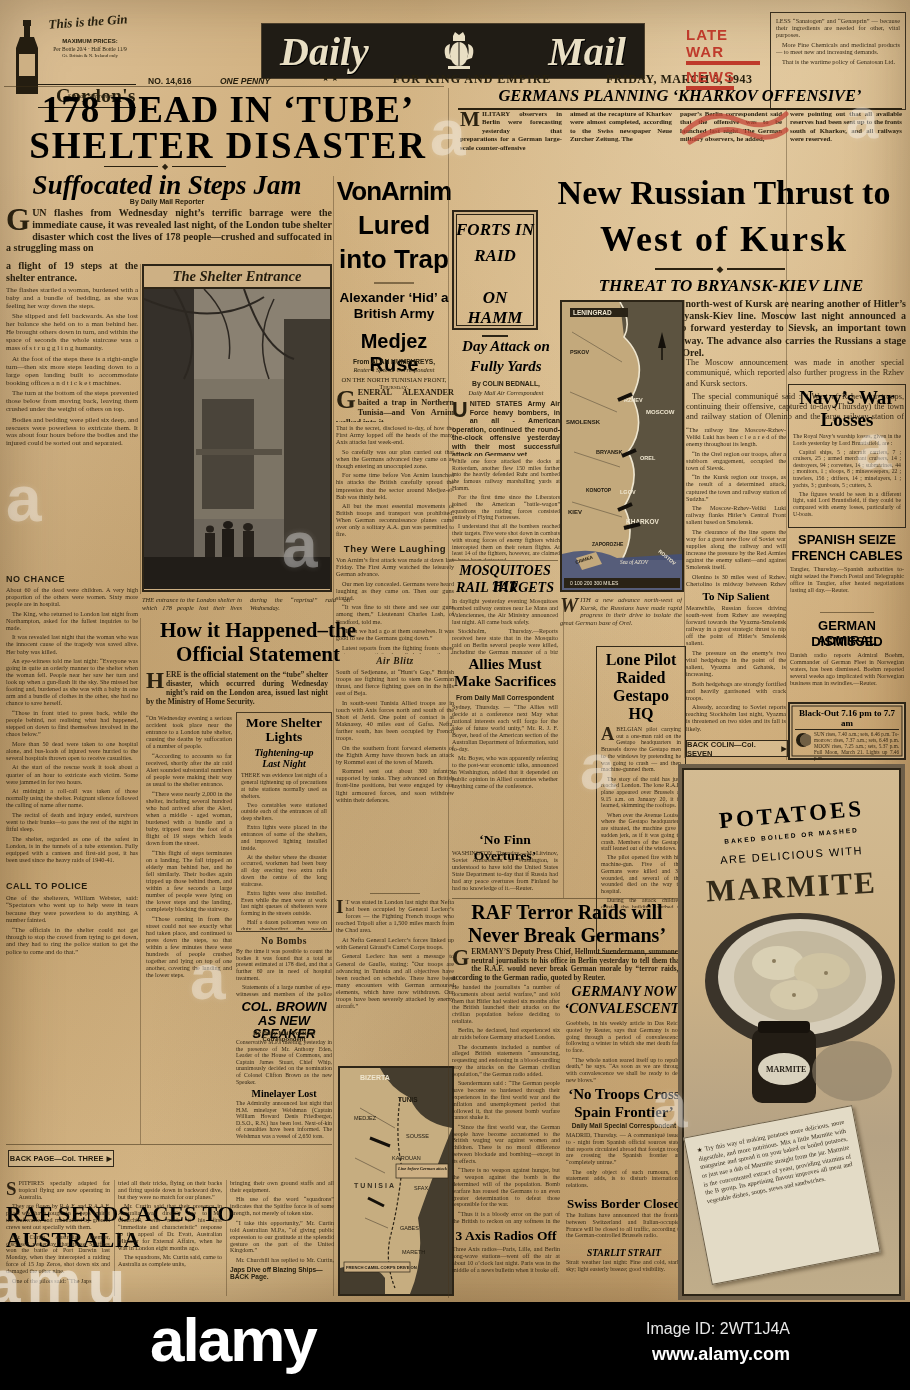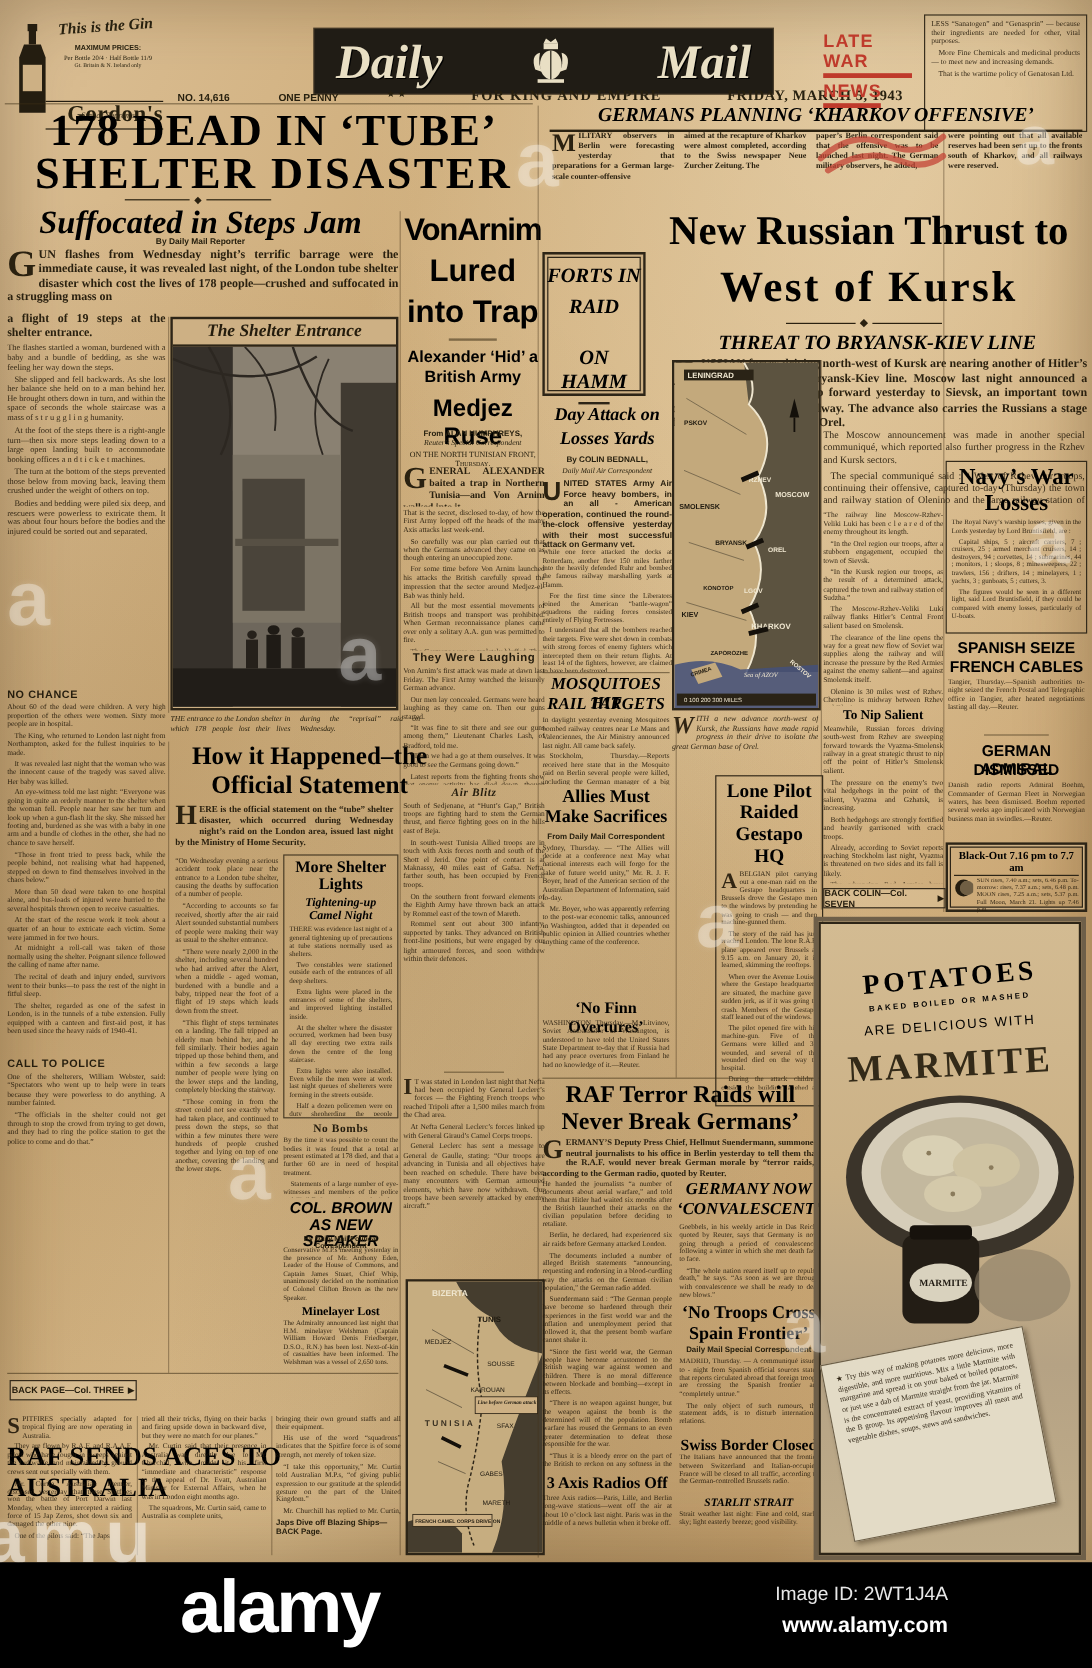--- a/index.html
+++ b/index.html
@@ -66,21 +66,21 @@
         <path d="M36 30 Q40 18 32 16 Q34 26 30 32 Z" fill="#e9dfc4"></path>
         <rect x="17" y="8" width="12" height="5" fill="#e9dfc4"></rect>
         <path d="M17 8 L19 4 L23 7 L27 4 L29 8 Z" fill="#e9dfc4"></path>
         <rect x="12" y="38" width="22" height="3" fill="#e9dfc4"></rect>
         <line x1="23" y1="14" x2="23" y2="38" stroke="#201c15" stroke-width="1"></line>
       </svg>
       <span class="ser b" style="color:#e9dfc4;font-size:40px;font-style:italic;text-shadow:1px 1px 0 #000;">Mail</span>
     </div>
 
     <div class="abs san b ink" style="left:148px;top:76px;font-size:8.5px;">NO. 14,616</div>
-    <div class="abs san b ink" style="left:232px;top:76px;font-size:8.5px;">ONE PENNY</div>
+    <div class="abs san b ink" style="left:220px;top:76px;font-size:8.5px;font-style:italic;">ONE PENNY</div>
     <div class="abs ink" style="left:322px;top:74px;font-size:8px;">★ ★</div>
     <div class="abs ser b ink c" style="left:372px;top:72px;width:200px;font-size:12px;letter-spacing:1px;">FOR KING AND EMPIRE</div>
     <div class="abs ser b ink" style="left:606px;top:72px;font-size:12px;letter-spacing:.5px;">FRIDAY, MARCH 5, 1943</div>
 
     <div class="abs" style="left:686px;top:26px;width:78px;">
       <div class="san b" style="color:#bf3a2b;font-size:15px;letter-spacing:1px;">LATE WAR</div>
       <div style="height:4px;background:#bf3a2b;width:74px;margin:1px 0 3px;"></div>
       <div class="san b" style="color:#bf3a2b;font-size:15px;letter-spacing:1px;">NEWS</div>
       <div style="height:4px;background:#bf3a2b;width:48px;margin-top:1px;"></div>
     </div>
@@ -164,21 +164,21 @@
         <p>“On Wednesday evening a serious accident took place near the entrance to a London tube shelter, causing the deaths by suffocation of a number of people.</p>
         <p>“According to accounts so far received, shortly after the air raid Alert sounded substantial numbers of people were making their way as usual to the shelter entrance.</p>
         <p>“There were nearly 2,000 in the shelter, including several hundred who had arrived after the Alert, when a middle - aged woman, burdened with a bundle and a baby, tripped near the foot of a flight of 19 steps which leads down from the street.</p>
         <p>“This flight of steps terminates on a landing. The fall tripped an elderly man behind her, and he fell similarly. Their bodies again tripped up those behind them, and within a few seconds a large number of people were lying on the lower steps and the landing, completely blocking the stairway.</p>
         <p>“Those coming in from the street could not see exactly what had taken place, and continued to press down the steps, so that within a few minutes there were hundreds of people crushed together and lying on top of one another, covering the landing and the lower steps.</p>
       </div>
 
     <div class="abs" style="left:236px;top:712px;width:96px;height:220px;border:1px solid #4a3c26;box-sizing:border-box;padding:3px 4px;">
       <div class="ser b hl c" style="font-size:13.5px;line-height:1.05;">More Shelter Lights</div>
       <div class="ser b i hl c" style="font-size:10px;margin-top:3px;">Tightening-up</div>
-      <div class="ser b i hl c" style="font-size:10px;">Camel Night</div>
+      <div class="ser b i hl c" style="font-size:10px;">Last Night</div>
       <div class="body ser" style="font-size:5.9px;height:158px;margin-top:3px;">
           <p>THERE was evidence last night of a general tightening up of precautions at tube stations normally used as shelters.</p>
           <p>Two constables were stationed outside each of the entrances of all deep shelters.</p>
           <p>Extra lights were placed in the entrances of some of the shelters, and improved lighting installed inside.</p>
           <p>At the shelter where the disaster occurred, workmen had been busy all day erecting two extra rails down the centre of the long staircase.</p>
           <p>Extra lights were also installed. Even while the men were at work last night queues of shelterers were forming in the streets outside.</p>
           <p>Half a dozen policemen were on duty shepherding the people through the entrance.</p>
         </div>
     </div>
     <div class="abs subhead c" style="left:236px;top:936px;width:96px;font-family:'Liberation Serif',serif;font-size:9.5px;">No Bombs</div>
@@ -320,21 +320,21 @@
     </div>
 
     <div class="abs" style="left:452px;top:210px;width:86px;height:120px;border:2px solid #2d2517;box-shadow:inset 0 0 0 2px #cdb084, inset 0 0 0 3px #2d2517;box-sizing:border-box;padding-top:8px;">
       <div class="ser b i hl c" style="font-size:17px;">FORTS IN</div>
       <div class="ser b i hl c" style="font-size:17px;margin-top:6px;">RAID</div>
       <div class="ser b i hl c" style="font-size:17px;margin-top:22px;">ON HAMM</div>
       <div style="width:26px;height:2px;background:#2d2517;margin:7px auto 0;"></div>
     </div>
 
     <div class="abs ser b i hl c" style="left:452px;top:338px;width:108px;font-size:15px;">Day Attack on</div>
-    <div class="abs ser b i hl c" style="left:452px;top:358px;width:108px;font-size:15px;">Losses Yards</div>
+    <div class="abs ser b i hl c" style="left:452px;top:358px;width:108px;font-size:15px;">Fully Yards</div>
     <div class="abs san b ink c" style="left:452px;top:380px;width:108px;font-size:6.8px;">By COLIN BEDNALL,</div>
     <div class="abs ser i ink c" style="left:452px;top:389px;width:108px;font-size:6.2px;">Daily Mail Air Correspondent</div>
     <div class="abs lead dcap san" style="left:452px;top:400px;width:108px;height:56px;font-size:7px;line-height:1.22;font-family:'Liberation Sans',sans-serif;">UNITED STATES Army Air Force heavy bombers, in an all - American operation, continued the round-the-clock offensive yesterday with their most successful attack on Germany yet.</div>
     <div class="abs body ser" style="left:452px;top:458px;width:108px;height:102px;font-size:5.9px;">
         <p>While one force attacked the docks at Rotterdam, another flew 150 miles farther into the heavily defended Ruhr and bombed the famous railway marshalling yards at Hamm.</p>
         <p>For the first time since the Liberators joined the American “battle-wagon” squadrons the raiding forces consisted entirely of Flying Fortresses.</p>
         <p>I understand that all the bombers reached their targets. Five were shot down in combats with strong forces of enemy fighters which intercepted them on their return flights. At least 14 of the fighters, however, are claimed to have been destroyed.</p>
       </div>
 
     <div class="abs" style="left:560px;top:300px;width:124px;height:292px;border:2px solid #2d2517;box-sizing:border-box;">
@@ -381,21 +381,21 @@
     <div class="abs san b ink c" style="left:450px;top:694px;width:110px;font-size:6.6px;">From Daily Mail Correspondent</div>
     <div class="abs body ser" style="left:452px;top:704px;width:106px;height:124px;font-size:6.1px;">
         <p>Sydney, Thursday. — “The Allies will decide at a conference next May what national interests each will forgo for the sake of future world unity,” Mr. R. J. F. Boyer, head of the American section of the Australian Department of Information, said to-day.</p>
         <p>Mr. Boyer, who was apparently referring to the post-war economic talks, announced in Washington, added that it depended on public opinion in Allied countries whether anything came of the conference.</p>
       </div>
     <div class="abs ser b hl c" style="left:450px;top:832px;width:110px;font-size:13.5px;">‘No Finn Overtures’</div>
     <div class="abs body ser" style="left:452px;top:850px;width:106px;height:44px;font-size:6.1px;">
         <p>WASHINGTON, Thursday.—M. Litvinov, Soviet Ambassador in Washington, is understood to have told the United States State Department to-day that if Russia had had any peace overtures from Finland he had no knowledge of it.—Reuter.</p>
       </div>
 
-    <div class="abs" style="left:596px;top:646px;width:90px;height:276px;border:1.5px solid #332a1a;box-sizing:border-box;padding:4px 4px;">
+    <div class="abs" style="left:596px;top:646px;width:90px;height:308px;border:1.5px solid #332a1a;box-sizing:border-box;padding:4px 4px;">
       <div class="ser b hl c" style="font-size:16px;">Lone Pilot</div>
       <div class="ser b hl c" style="font-size:16px;">Raided</div>
       <div class="ser b hl c" style="font-size:16px;">Gestapo HQ</div>
       <div class="body ser dcap" style="font-size:5.9px;height:182px;margin-top:3px;">
           <p>A BELGIAN pilot carrying out a one-man raid on the Gestapo headquarters in Brussels drove the Gestapo men to the windows by pretending he was going to crash — and then machine-gunned them.</p>
           <p>The story of the raid has just reached London. The lone R.A.F. plane appeared over Brussels at 9.15 a.m. on January 20, it is learned, skimming the rooftops.</p>
           <p>When over the Avenue Louise, where the Gestapo headquarters are situated, the machine gave a sudden jerk, as if it was going to crash. Members of the Gestapo staff leaned out of the windows.</p>
           <p>The pilot opened fire with his machine-gun. Five of the Germans were killed and 30 wounded, and several of the wounded died on the way to hospital.</p>
           <p>During the attack children outside the building laughed at the panic-stricken Germans. They were later beaten up, and a Belgian priest, M. Carton de Wiart, who tried to protect them, was detained.</p>
         </div>

